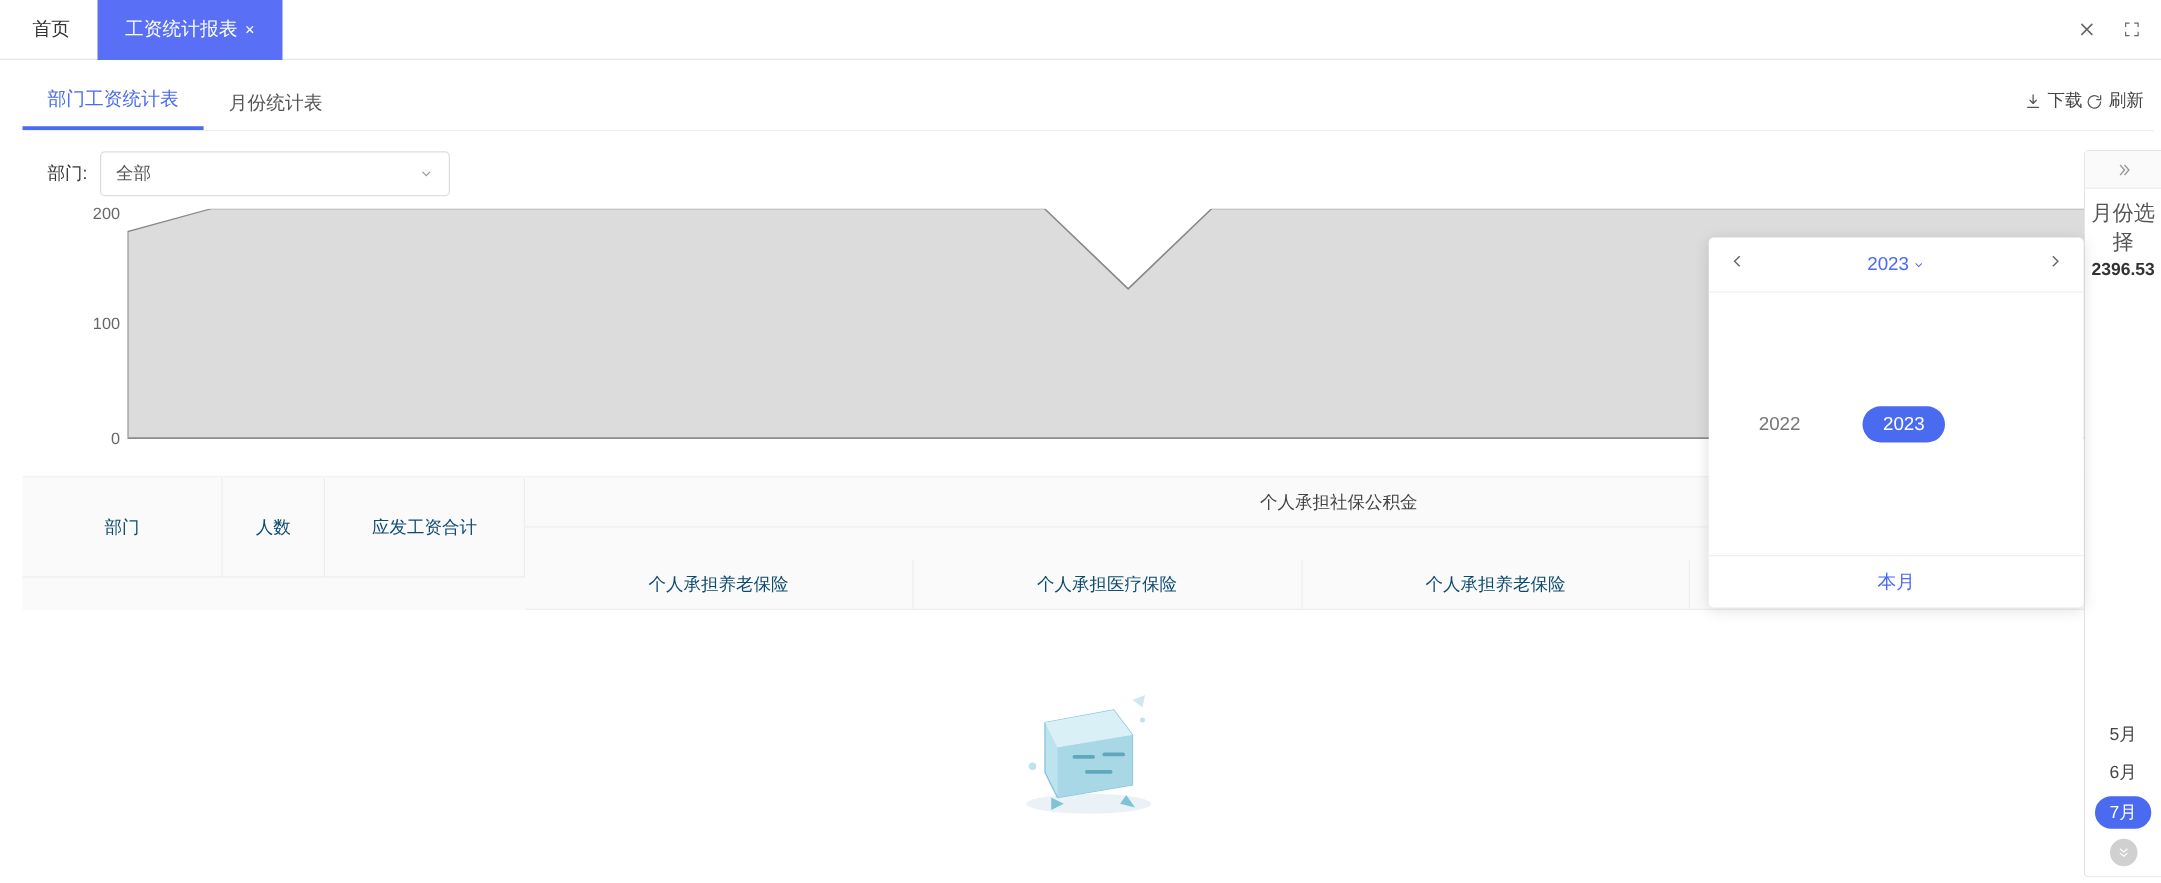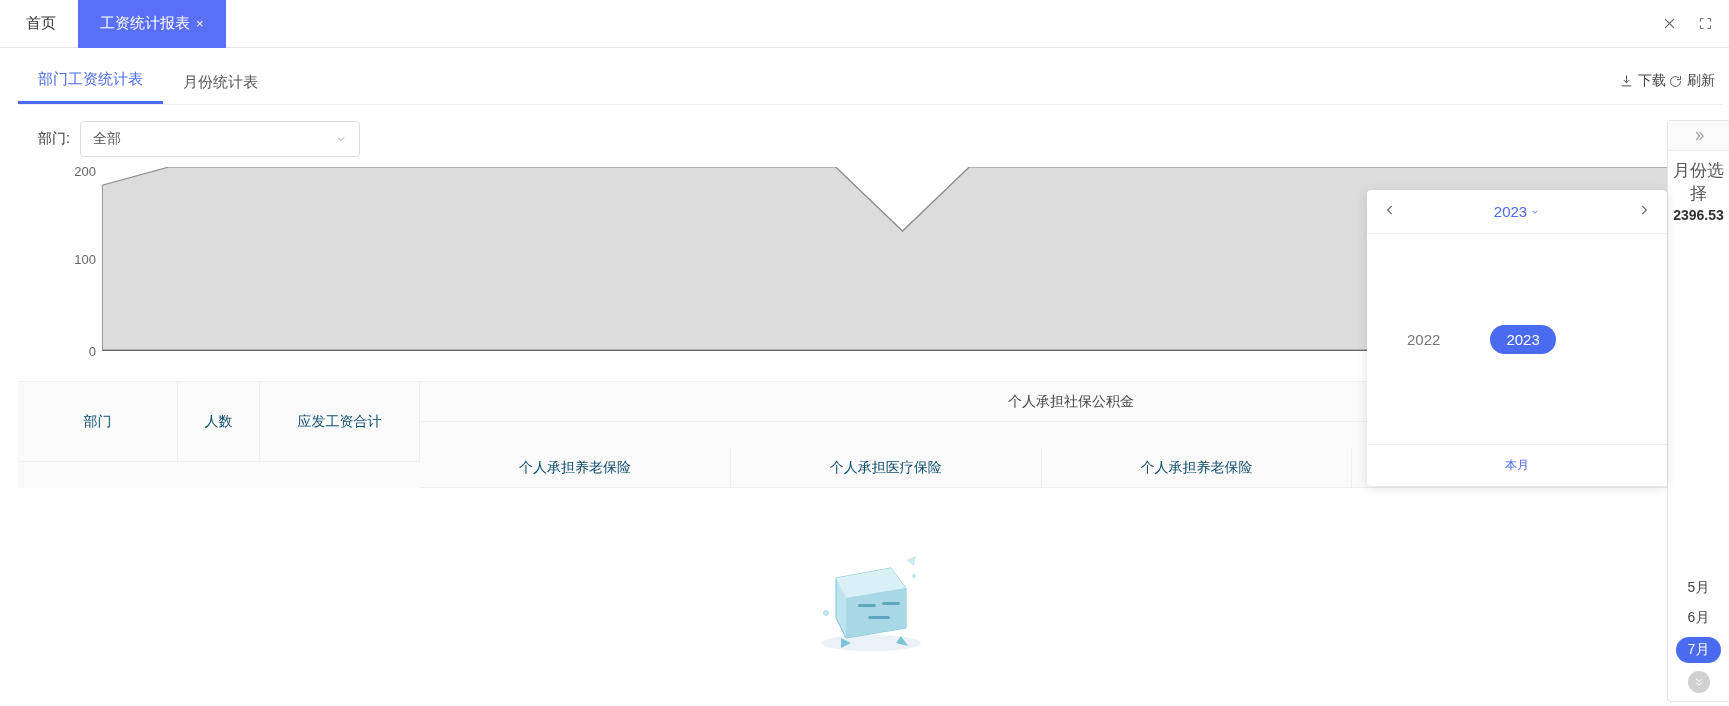--- a/index.html
+++ b/index.html
@@ -60,21 +60,21 @@
     .circle-down { width: 22px; height: 22px; border-radius: 50%; background: #d0d0d0; display: flex; align-items: center; justify-content: center; color: #fff; cursor: pointer; }
 
     
     .year-popup { position: absolute; right: 62px; top: 190px; width: 300px; background: #fff; box-shadow: 0 2px 12px rgba(0,0,0,0.12); border-radius: 4px; z-index: 20; }
     .yp-header { height: 44px; display: flex; align-items: center; justify-content: space-between; border-bottom: 1px solid #f0f0f0; padding: 0 16px; }
     .yp-nav { color: #666; cursor: pointer; font-size: 16px; }
     .yp-year { color: #4a6af0; font-size: 15px; display: flex; align-items: center; gap: 3px; cursor: pointer; }
     .yp-body { padding: 22px 24px; display: flex; gap: 34px; align-items: center; min-height: 210px; align-content: flex-start; }
     .yp-opt { font-size: 15px; color: #777; cursor: pointer; padding: 6px 16px; border-radius: 16px; }
     .yp-opt.active { background: #4a6af0; color: #fff; }
-    .yp-footer { border-top: 1px solid #f0f0f0; height: 42px; display: flex; align-items: center; justify-content: center; color: #4a6af0; cursor: pointer; font-size: 12px; }
+    .yp-footer { border-top: 1px solid #f0f0f0; height: 42px; display: flex; align-items: center; justify-content: center; color: #4a6af0; cursor: pointer; font-size: 15px; }
   </style>
 </head>
 <body>
 
 <div class="top-nav">
   <div class="nav-tab">
     <span>首页</span>
   </div>
   <div class="nav-tab active">
     <span>工资统计报表</span>

